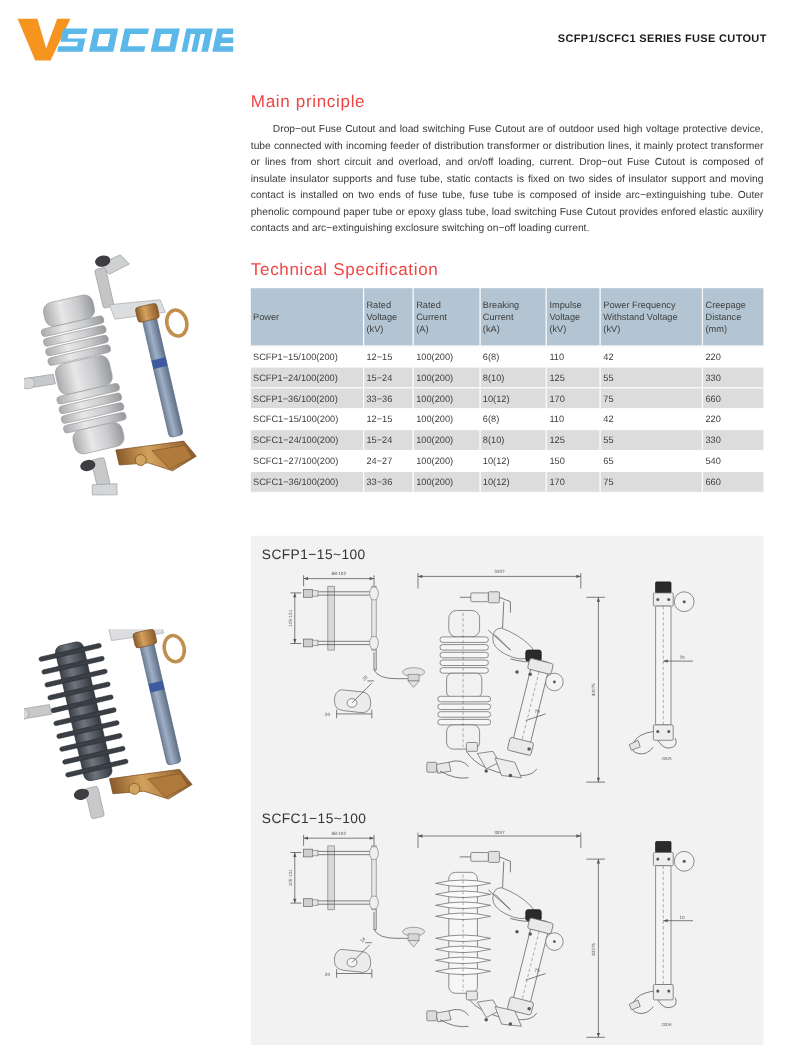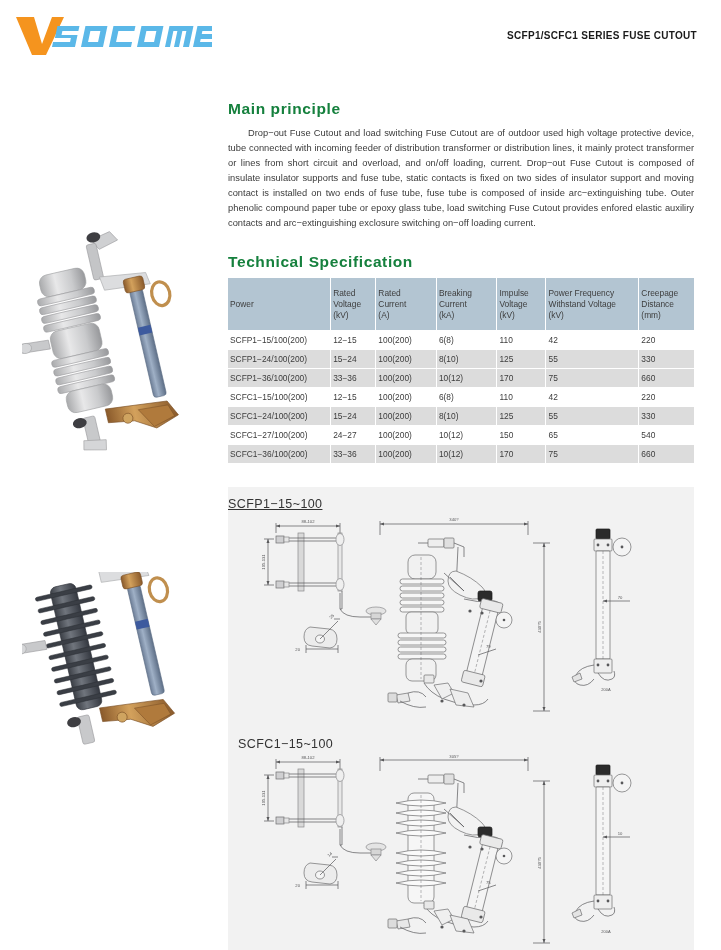--- a/index.html
+++ b/index.html
@@ -24,22 +24,22 @@
   
   .photo{position:absolute;}
   .photo svg{display:block;}
   #photo-porcelain{left:22px;top:222px;}
   #photo-composite{left:22px;top:572px;}
 
   
   .content{position:absolute;left:228px;top:84px;width:466px;}
 
   h2.section-title{
-    margin:16px 0 6px 0;font-size:15.5px;font-weight:bold;
-    letter-spacing:.6px;color:#15803d;
+    margin:0 0 6px 0;font-size:15.5px;font-weight:normal;
+    letter-spacing:.6px;color:#ef4444;
   }
   #main-principle-title{margin-bottom:8px;}
   p.body-text{
     margin:0;font-size:9.3px;line-height:1.62;color:#3a3a3a;
     text-align:justify;text-indent:20px;
     letter-spacing:.02px;
   }
 
   
   #spec-section{margin-top:22px;}
@@ -76,21 +76,21 @@
 
   
   #drawing-panel{
     position:absolute;left:228px;top:487px;width:466px;height:463px;
     background:#f2f2f2;overflow:hidden;
   }
   .dwg-title{
     position:absolute;font-size:12.5px;color:#333;letter-spacing:.4px;
     font-family:"Liberation Sans", sans-serif;
   }
-  #dwg-title-1{left:0;top:10px;text-decoration:underline;}
+  #dwg-title-1{left:10px;top:10px;}
   #dwg-title-2{left:10px;top:250px;}
   .dwg-block{position:absolute;left:0;}
   #dwg-block-1{top:28px;}
   #dwg-block-2{top:268px;}
   .dwg-block svg{display:block;}
 </style>
 </head>
 <body>
 
 <div class="page">

